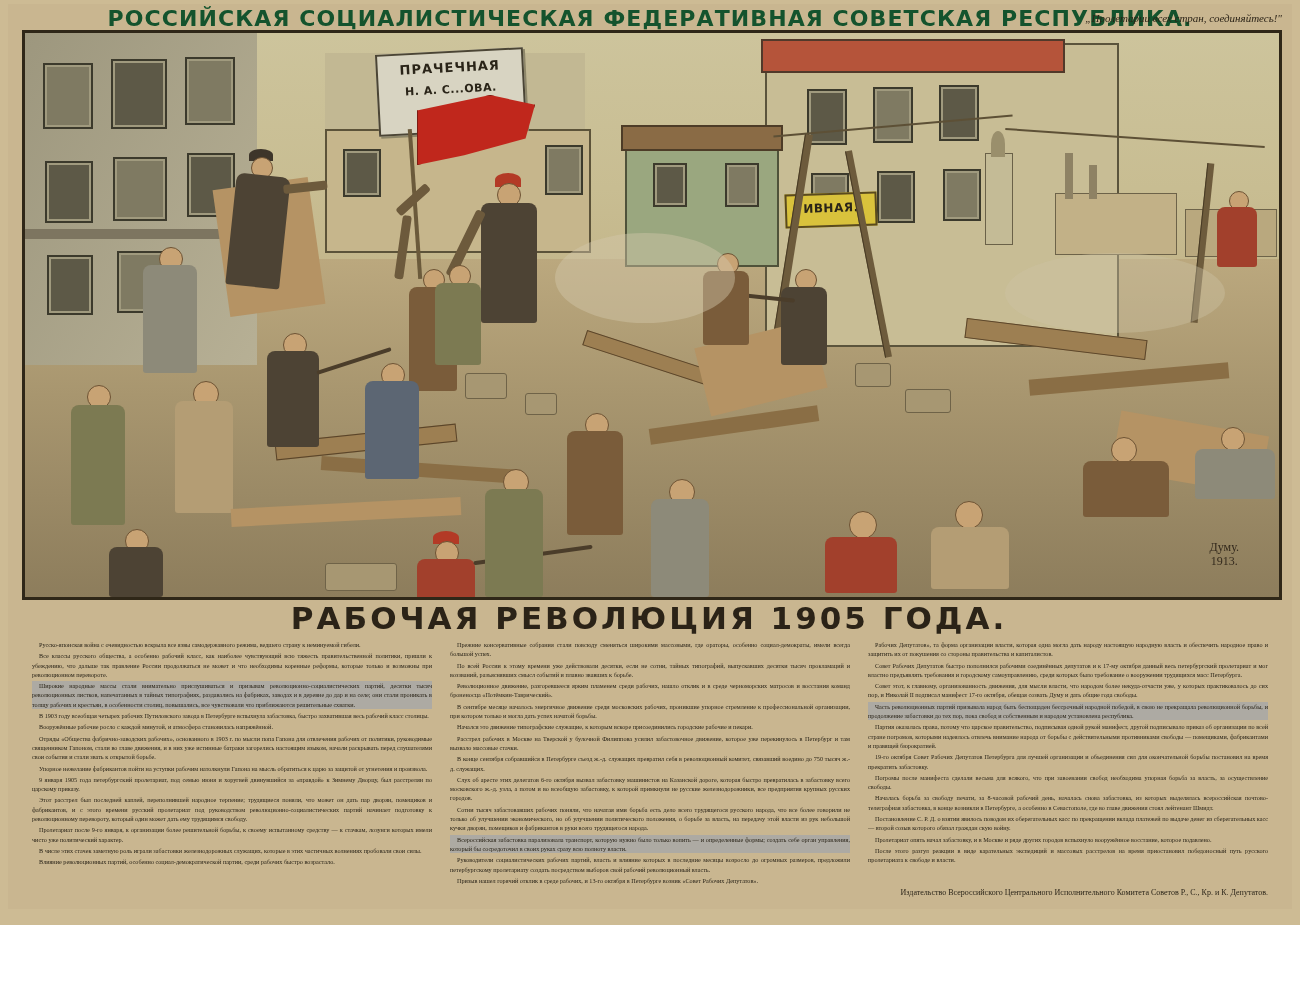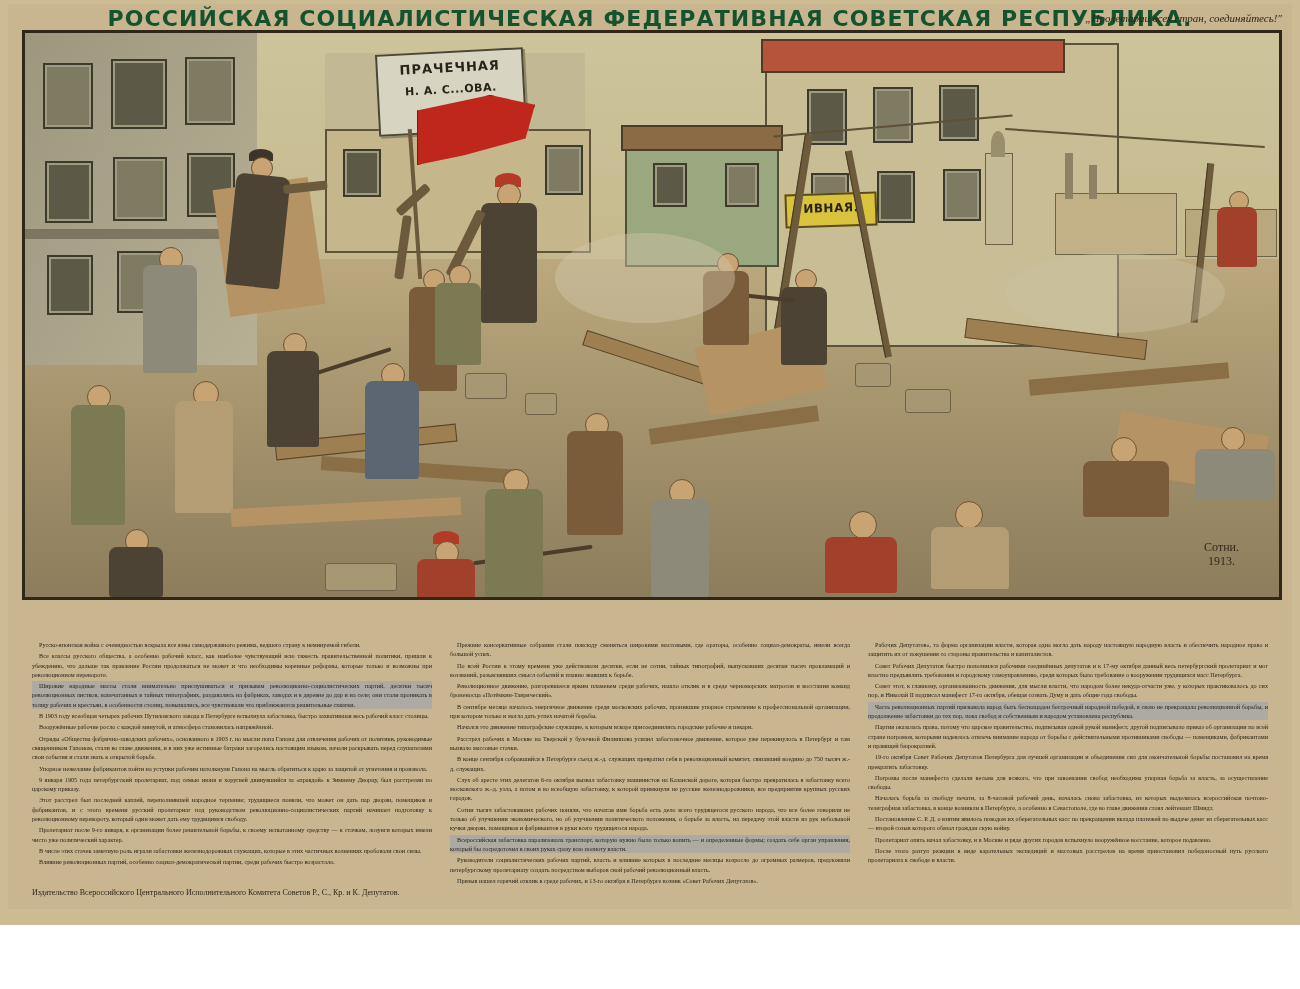--- a/index.html
+++ b/index.html
@@ -270,21 +270,21 @@
     text-indent: 7px;
   }
   .col .hl {
     background: rgba(120,150,200,0.35);
   }
   .imprint {
     position: absolute;
     left: 24px;
     top: 884px;
     width: 1236px;
-    text-align: left;
+    text-align: right;
     font-family: "Liberation Serif", serif;
     font-size: 8px;
     color: #2a2418;
   }
 
   
   .footer {
     position: absolute;
     left: 0;
     top: 925px;
@@ -447,27 +447,28 @@
           <div class="sh head" style="left:1196px; top:394px; width:22px; height:22px;"></div>
           <div class="sh fig fig-grey" style="left:1170px; top:416px; width:80px; height:50px;"></div>
 
           <div class="sh head" style="left:1204px; top:158px; width:18px; height:18px;"></div>
           <div class="sh fig fig-red" style="left:1192px; top:174px; width:40px; height:60px;"></div>
 
           <div class="sh" style="left:530px;top:200px;width:180px;height:90px;background:rgba(210,200,170,0.45);border-radius:50%;"></div>
           <div class="sh" style="left:980px;top:220px;width:220px;height:80px;background:rgba(205,194,164,0.4);border-radius:50%;"></div>
 
           <div class="artist-sig" style="right:40px; top:508px;">
-            <span>Сотни.</span><br>
+            <span>Думу.</span><br>
             <span>1913.</span>
           </div>
 
         </div>
       </div>
 
+      <div class="main-title">РАБОЧАЯ РЕВОЛЮЦИЯ 1905 ГОДА.</div>
 
       <div class="columns">
         <div class="col">
           <p>Русско-японская война с очевидностью вскрыла все язвы самодержавного режима, ведшего страну к неминуемой гибели.</p>
           <p>Все классы русского общества, а особенно рабочий класс, как наиболее чувствующий всю тяжесть правительственной политики, пришли к убеждению, что дальше так правление России продолжаться не может и что необходимы коренные реформы, которые только и возможны при революционном перевороте.</p>
           <p class="hl">Широкие народные массы стали внимательно прислушиваться и призывам революционно-социалистических партий, десятки тысяч революционных листков, напечатанных в тайных типографиях, раздавались на фабриках, заводах и в деревне до дар и на селе; они стали проникать в толщу рабочих и крестьян, в особенности столиц, повышались, все чувствовали что приближаются решительные схватки.</p>
           <p>В 1903 году всеобщая четырех рабочих Путиловского завода в Петербурге вспыхнула забастовка, быстро захватившая весь рабочий класс столицы.</p>
           <p>Вооружённые рабочие росло с каждой минутой, и атмосфера становилась напряжённой.</p>
           <p>Отряды «Общества фабрично-заводских рабочих», основанного в 1903 г. по мысли попа Гапона для отвлечения рабочих от политики, руководимые священником Гапоном, стали во главе движения, и в них уже истинные батраки загорелись настоящим языком, начали раскрывать перед слушателями свои события и стали звать к открытой борьбе.</p>
           <p>Упорное нежелание фабрикантов пойти на уступки рабочим натолкнули Гапона на мысль обратиться к царю за защитой от угнетения и произвола.</p>

